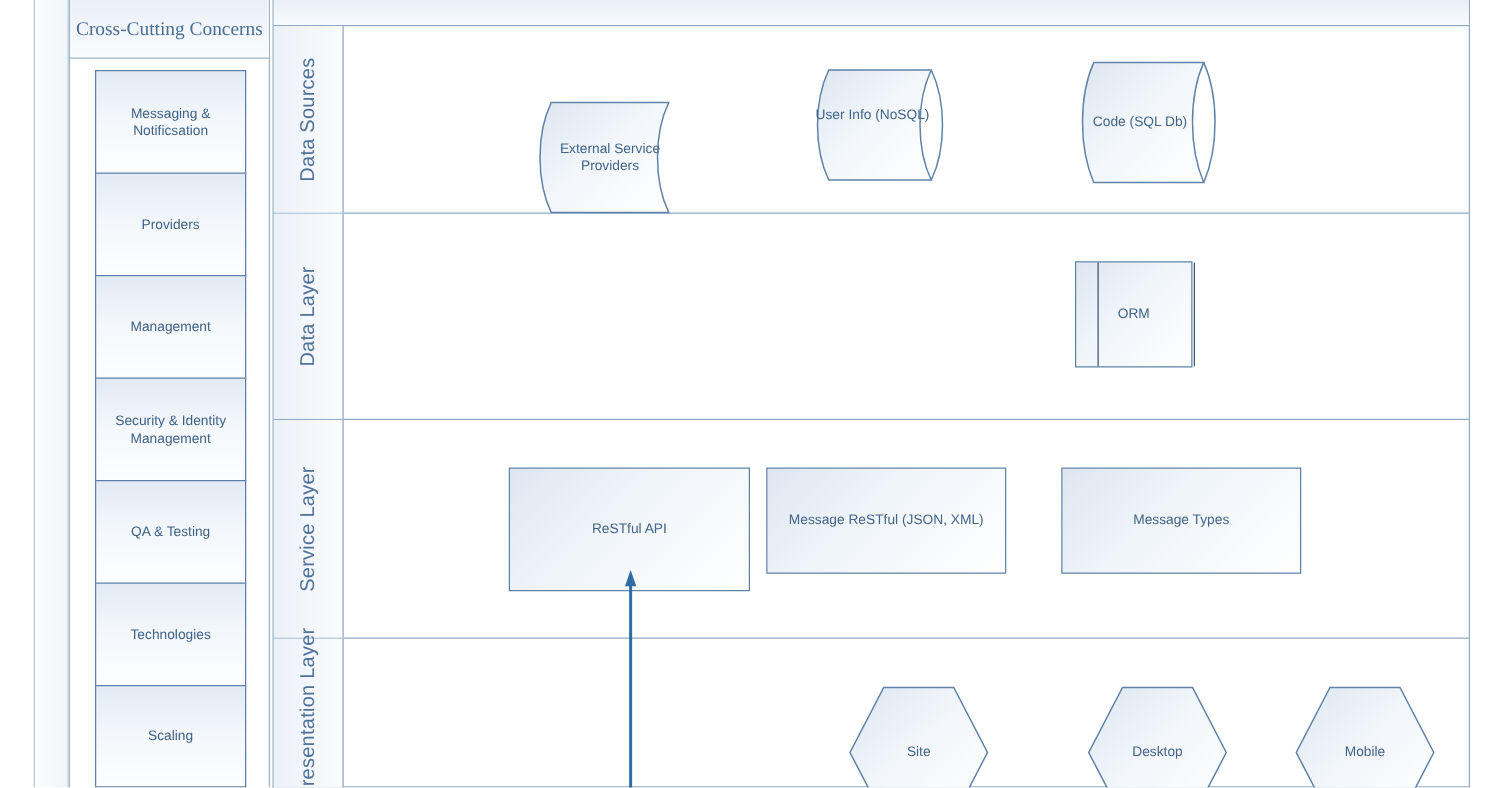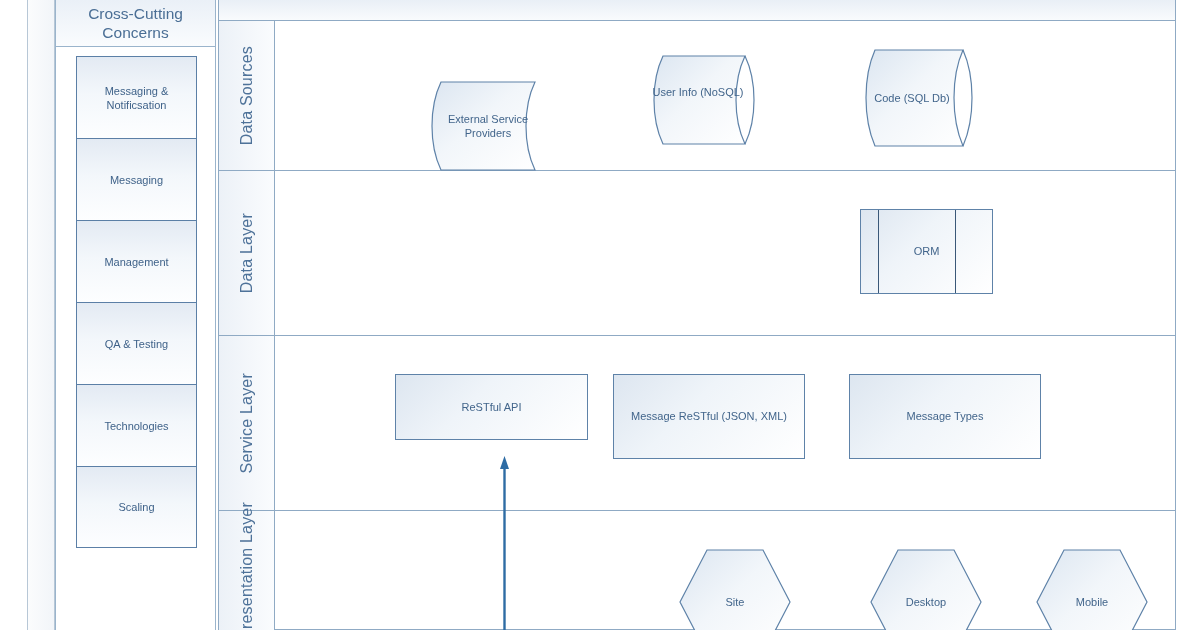--- a/index.html
+++ b/index.html
@@ -64,20 +64,21 @@
     border-bottom: 1px solid #9AB4CC;
     box-sizing: border-box;
     display: flex;
     align-items: center;
     justify-content: center;
     text-align: center;
     font-size: 15.5px;
     line-height: 19px;
     color: #4A6E95;
     padding: 0 4px;
+    font-family: Liberation Serif, serif;
   }
   #ccc-list {
     position: absolute;
     left: 20px;
     top: 56px;
     width: 121px;
   }
   .ccc-item {
     width: 121px;
     height: 82px;
@@ -223,24 +224,27 @@
   <div class="vrule v2"></div>
 
   <div id="ccc-pool">
     <div id="ccc-header">Cross-Cutting Concerns</div>
 
     <div id="ccc-list">
       <div class="ccc-item">
         <span>Messaging &amp; Notificsation</span>
       </div>
       <div class="ccc-item">
-        <span>Messaging</span>
+        <span>Providers</span>
       </div>
       <div class="ccc-item">
         <span>Management</span>
+      </div>
+      <div class="ccc-item">
+        <span>Security &amp; Identity Management</span>
       </div>
       <div class="ccc-item">
         <span>QA &amp; Testing</span>
       </div>
       <div class="ccc-item">
         <span>Technologies</span>
       </div>
       <div class="ccc-item">
         <span>Scaling</span>
       </div>
@@ -303,36 +307,36 @@
 
       </div>
     </div>
 
     <div class="lane" id="lane-data-layer">
       <div class="lane-label">
         <span>Data Layer</span>
       </div>
       <div class="lane-body">
 
-        <div class="rect-box" style="left:585px; top:38px; width:133px; height:85px;">
+        <div class="rect-box" style="left:585px; top:38px; width:94px; height:85px;">
           <div class="pp-bar" style="left:17px;"></div>
           <div class="pp-bar" style="left:94px;"></div>
           <div class="node-label">ORM</div>
         </div>
 
       </div>
     </div>
 
     <div class="lane" id="lane-service-layer">
       <div class="lane-label">
         <span>Service Layer</span>
       </div>
       <div class="lane-body">
 
-        <div class="rect-box" style="left:120px; top:38px; width:193px; height:66px;">
+        <div class="rect-box" style="left:132px; top:38px; width:193px; height:99px;">
           <div class="node-label">ReSTful API</div>
         </div>
 
         <div class="rect-box" style="left:338px; top:38px; width:192px; height:85px;">
           <div class="node-label">Message ReSTful (JSON, XML)</div>
         </div>
 
         <div class="rect-box" style="left:574px; top:38px; width:192px; height:85px;">
           <div class="node-label">Message Types</div>
         </div>

